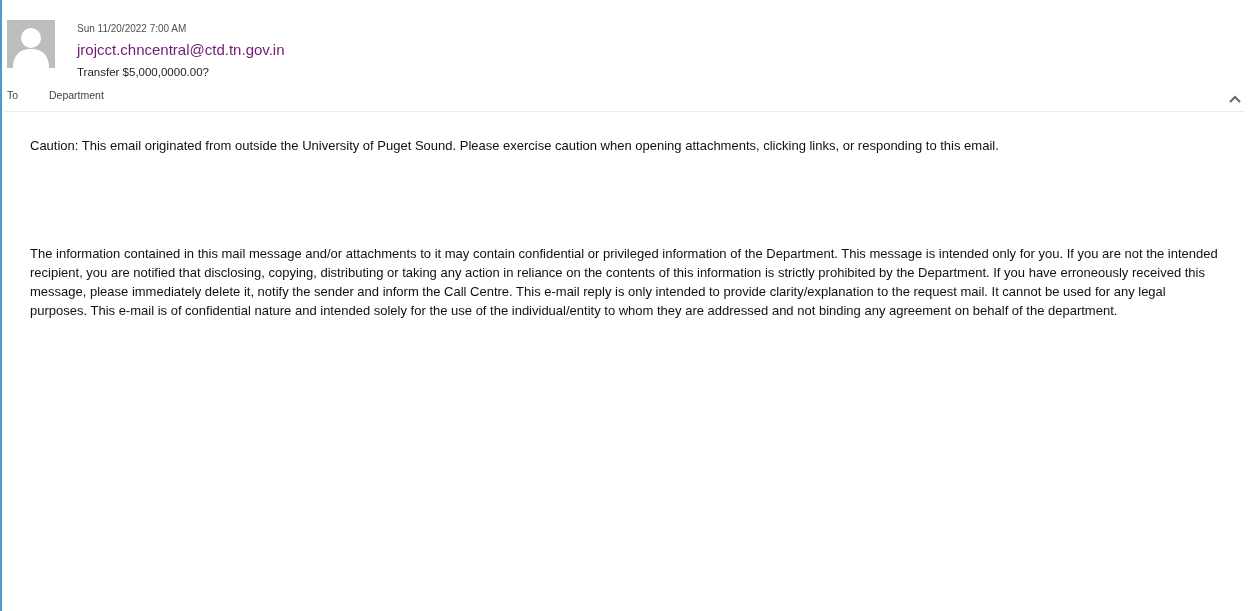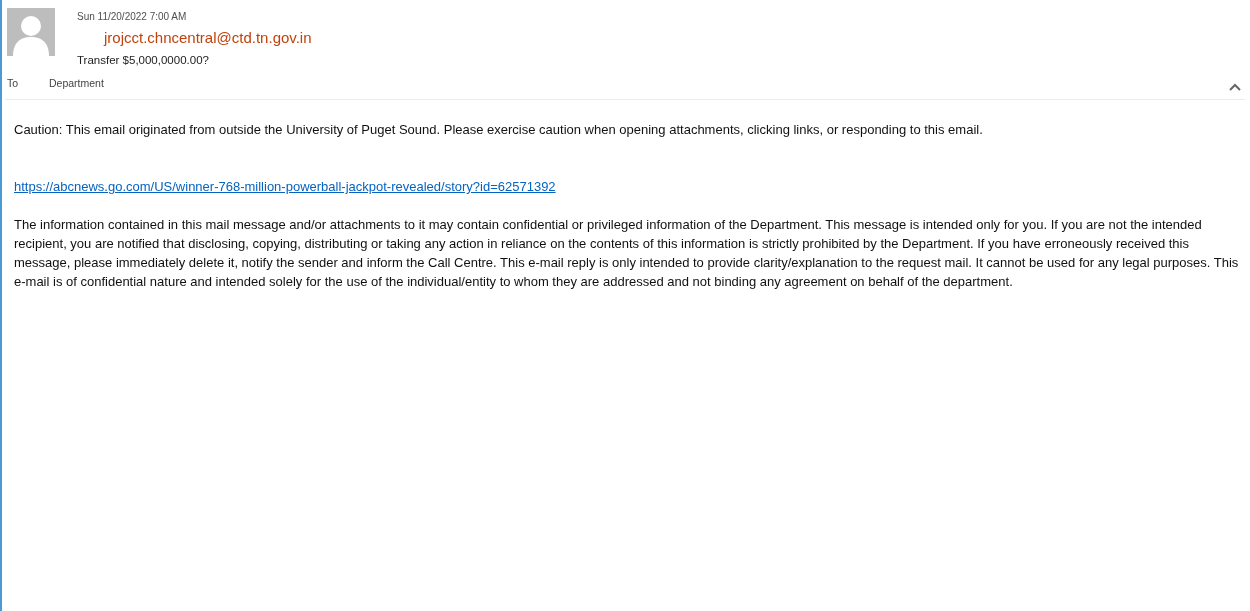--- a/index.html
+++ b/index.html
@@ -19,21 +19,21 @@
       position: absolute;
       left: 0;
       top: 0;
       width: 2px;
       height: 611px;
       background: #4a9ad6;
     }
     .header {
       position: absolute;
       left: 0;
-      top: 0;
+      top: 12px;
       width: 1250px;
       height: 100px;
     }
     .avatar {
       position: absolute;
       left: 7px;
       top: 8px;
       width: 48px;
       height: 48px;
       background: #bdbdbd;
@@ -46,23 +46,22 @@
       top: 11px;
       font-size: 10px;
       color: #505050;
       white-space: nowrap;
     }
     .meta-from {
       position: absolute;
       left: 77px;
       top: 29px;
       font-size: 15px;
-      color: #c2410c;
+      color: #701a75;
       white-space: nowrap;
-      margin-left: 27px;
     }
     .meta-subject {
       position: absolute;
       left: 77px;
       top: 54px;
       font-size: 11.5px;
       color: #222;
       font-weight: 400;
       white-space: nowrap;
     }
@@ -97,21 +96,21 @@
     .body {
       position: absolute;
       left: 14px;
       top: 120px;
       width: 1225px;
       font-size: 13px;
       line-height: 19px;
       color: #111;
     }
     .body p {
-      margin: 0;
+      margin: 16px;
     }
     .body .gap { height: 19px; }
     .body a {
       color: #0563c1;
       text-decoration: underline;
     }
   </style>
 </head>
 <body>
 
@@ -141,16 +140,15 @@
     </svg>
   </div>
 
   <div class="divider"></div>
 </div>
 
 <div class="body">
   <p>Caution: This email originated from outside the University of Puget Sound. Please exercise caution when opening attachments, clicking links, or responding to this email.</p>
   <div class="gap"></div>
   <div class="gap"></div>
-  <p><a href="#">https://abcnews.go.com/US/winner-768-million-powerball-jackpot-revealed/story?id=62571392</a></p>
   <div class="gap"></div>
   <p>The information contained in this mail message and/or attachments to it may contain confidential or privileged information of the Department. This message is intended only for you. If you are not the intended recipient, you are notified that disclosing, copying, distributing or taking any action in reliance on the contents of this information is strictly prohibited by the Department. If you have erroneously received this message, please immediately delete it, notify the sender and inform the Call Centre. This e-mail reply is only intended to provide clarity/explanation to the request mail. It cannot be used for any legal purposes. This e-mail is of confidential nature and intended solely for the use of the individual/entity to whom they are addressed and not binding any agreement on behalf of the department.</p>
 </div>
 
 </body></html>

